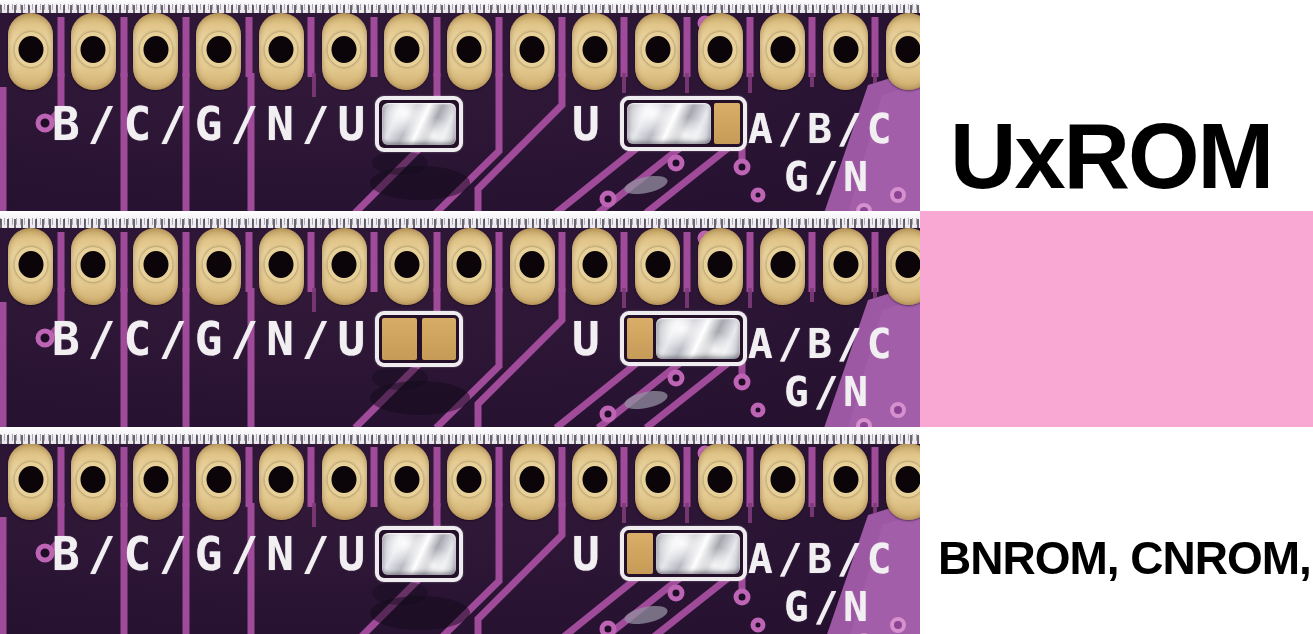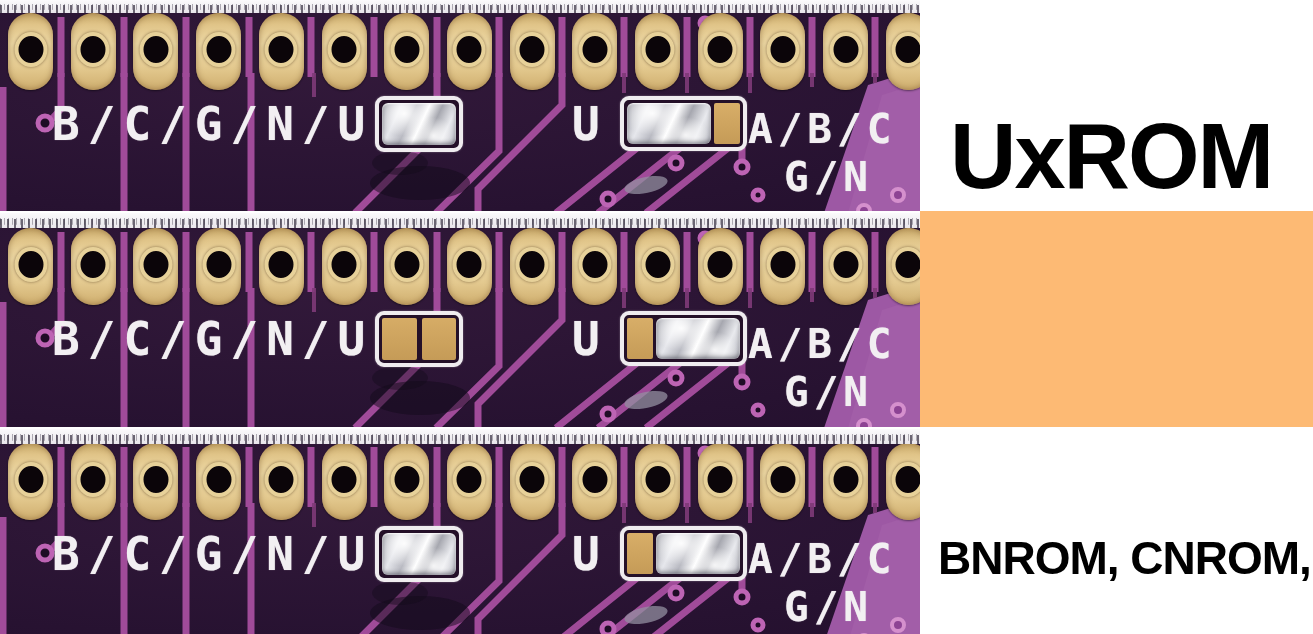--- a/index.html
+++ b/index.html
@@ -1,19 +1,19 @@
 <!DOCTYPE html>
 <html><head>
 <meta charset="utf-8">
 <style>
   html,body{margin:0;padding:0;background:#ffffff;}
   body{width:1313px;height:634px;overflow:hidden;position:relative;
        font-family:"Liberation Sans",sans-serif;}
 
-  .strip{position:relative;width:1313px;overflow:hidden;background:#fdba74;}
+  .strip{position:relative;width:1313px;overflow:hidden;background:#f9a8d4;}
   .row-0{height:211px;}
   .row-1{height:216px;}
   .row-2{height:207px;}
 
   .photo{position:absolute;left:0;top:0;bottom:0;width:920px;overflow:hidden;}
 
   
   .ruler{position:absolute;left:0;width:920px;z-index:4;
     background:
       repeating-linear-gradient(90deg, rgba(62,55,72,.75) 0 2px, rgba(0,0,0,0) 2px 7px),

